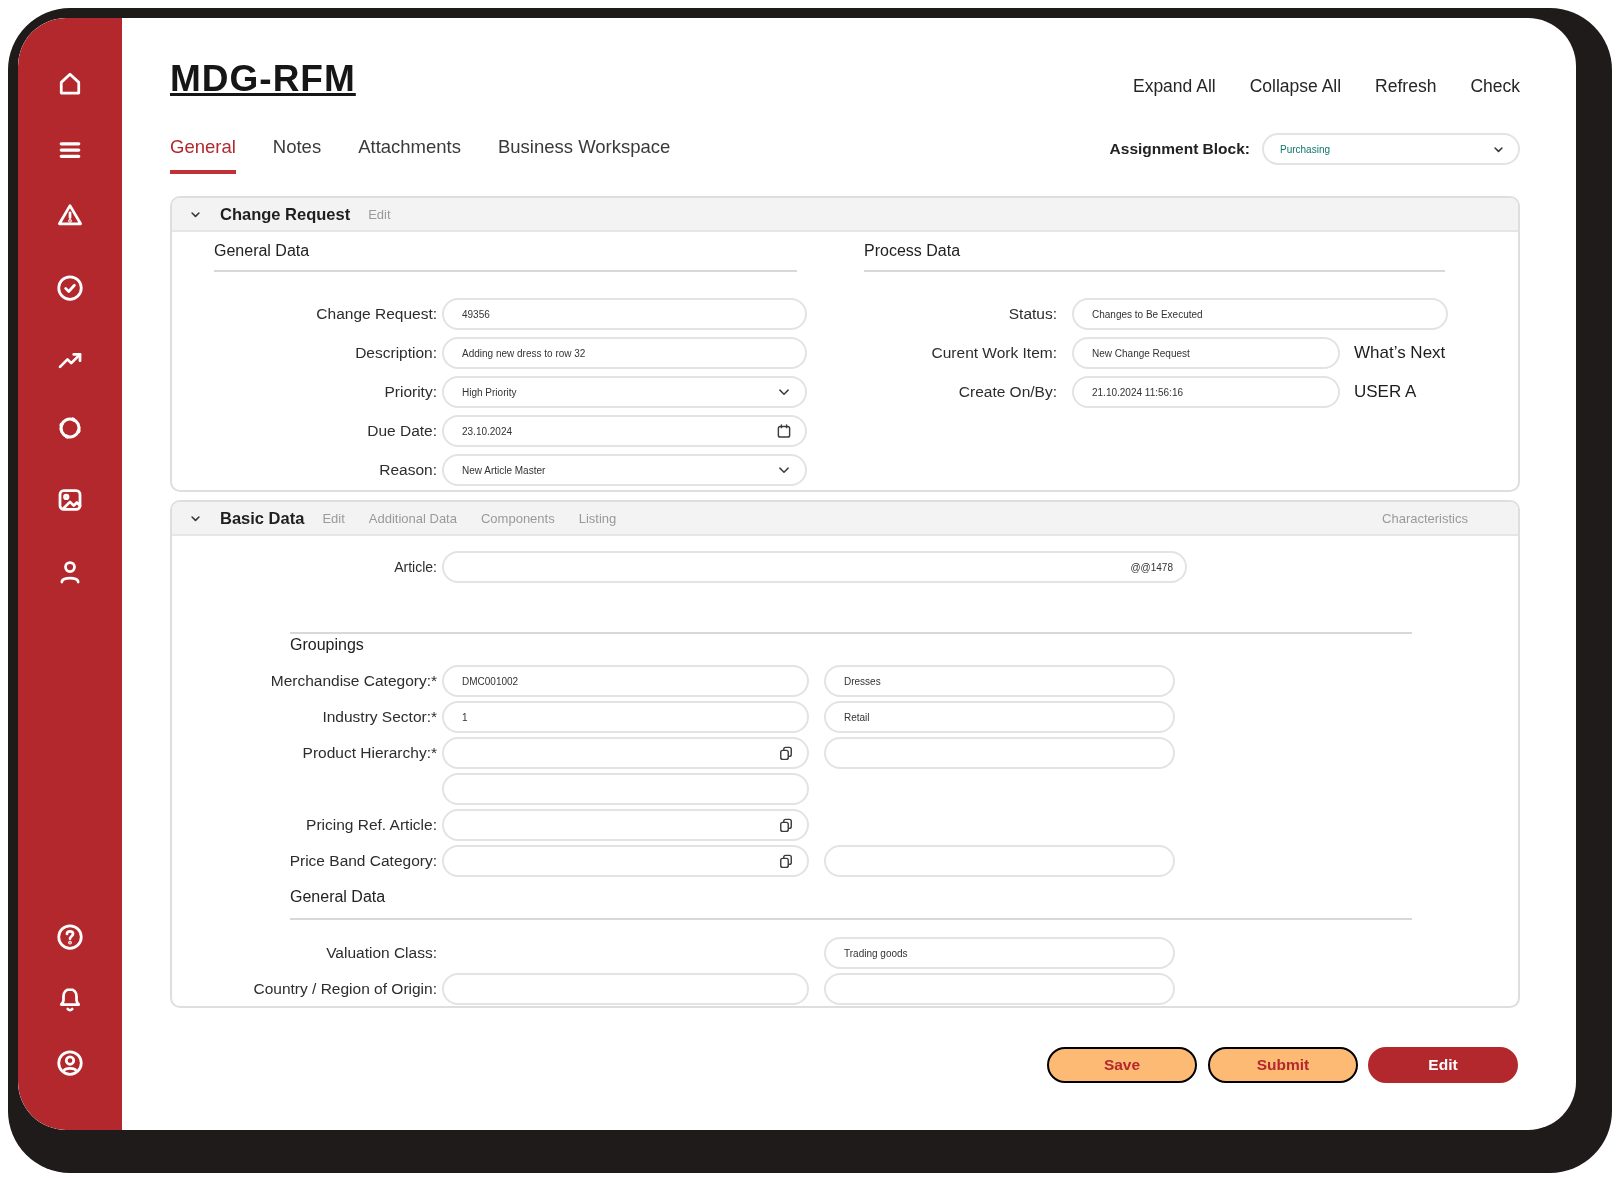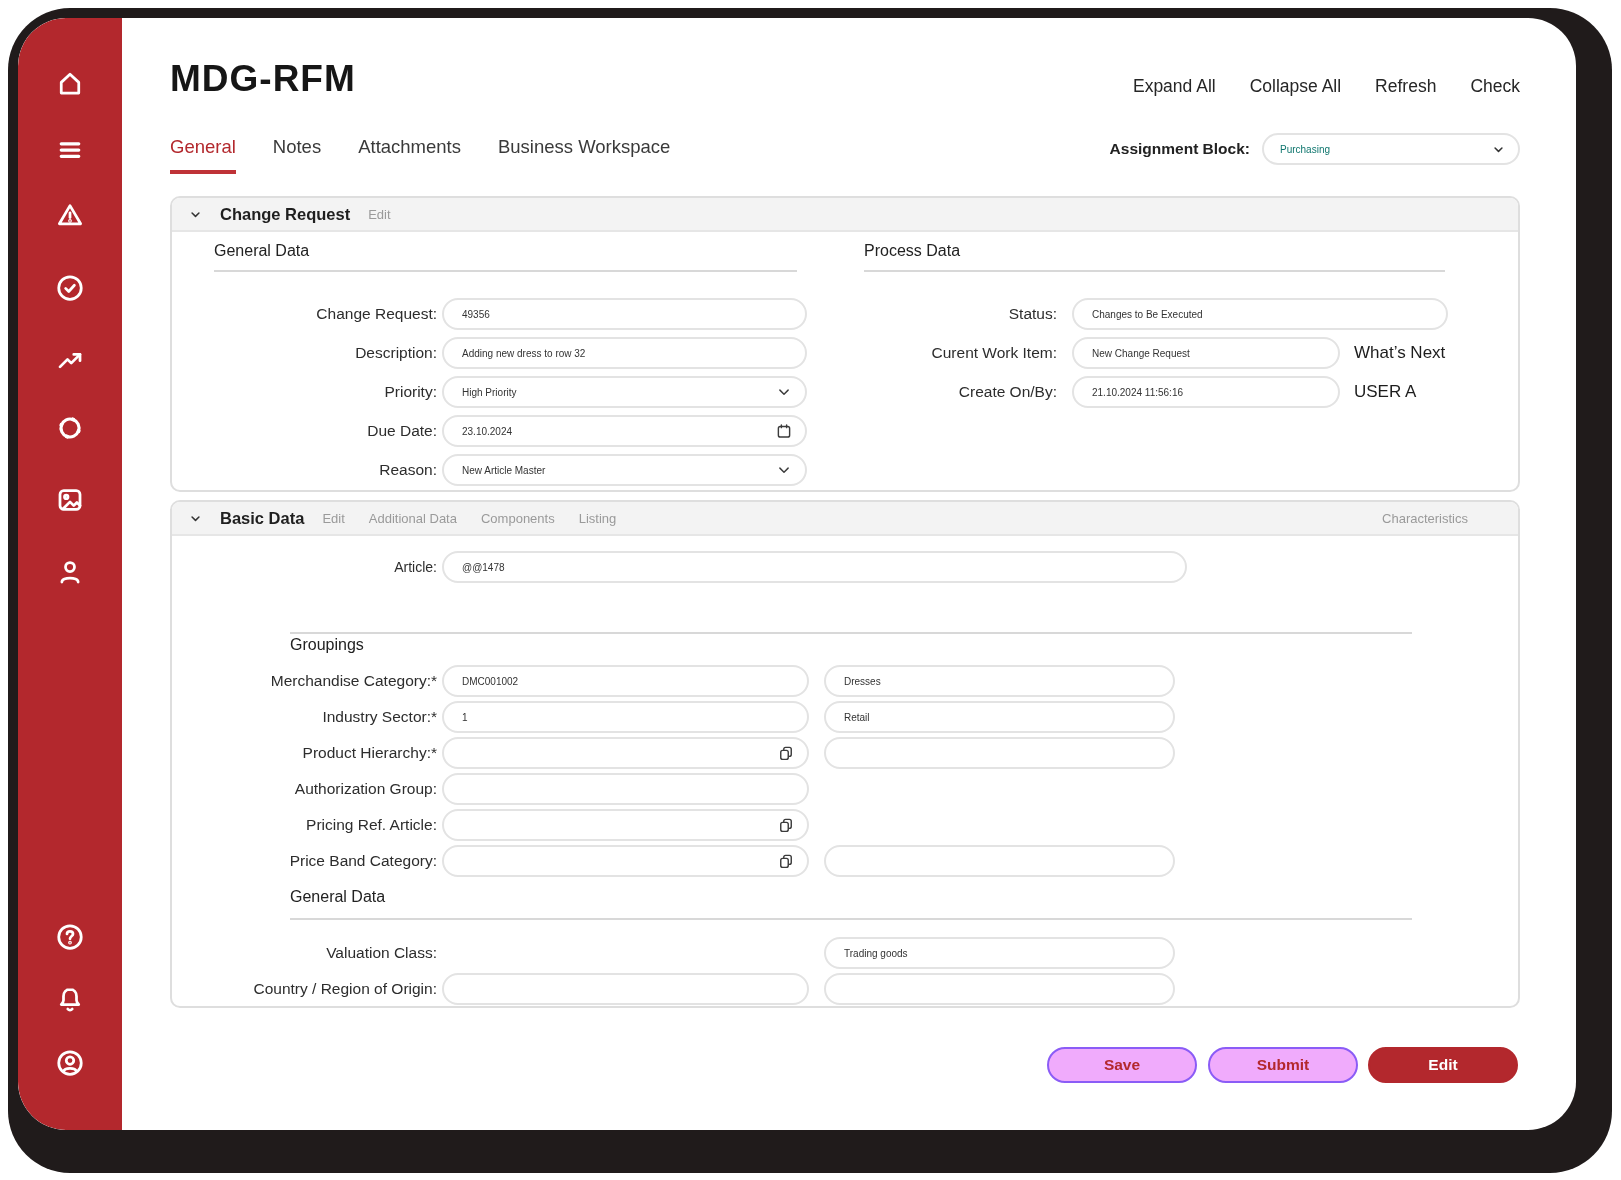--- a/index.html
+++ b/index.html
@@ -14,21 +14,21 @@
   
   .sidebar { position:absolute; left:0; top:0; width:104px; height:100%;
              background:#b3282d; border-radius:48px 0 0 48px; }
   .side-ic { position:absolute; left:50%; transform:translate(-50%,-50%); width:32px; height:32px;
              display:flex; align-items:center; justify-content:center; cursor:pointer; }
   .side-ic svg { width:30px; height:30px; stroke:#ffffff; fill:none;
                  stroke-width:2.2; stroke-linecap:round; stroke-linejoin:round; }
 
   
   .title   { position:absolute; left:152px; top:40px; font-size:37px; font-weight:bold;
-             letter-spacing:1px; color:#161616; }
+             letter-spacing:1px; color:#161616;text-decoration:underline; }
   .actions { position:absolute; right:56px; top:58px; display:flex; gap:34px;
              font-size:17.5px; color:#262626; }
   .actions span { cursor:pointer; }
 
   .tabs    { position:absolute; left:152px; top:118px; display:flex; gap:37px;
              font-size:18.5px; color:#3a3a3a; }
   .tab     { padding-bottom:12px; cursor:pointer; }
   .tab.active { color:#b3282d; border-bottom:4px solid #bf3237; }
 
   .assign  { position:absolute; right:56px; top:115px; display:flex; align-items:center; gap:12px; }
@@ -61,21 +61,21 @@
   .annot   { position:absolute; font-size:17px; color:#1d1d1d; line-height:32px; }
 
   .chev svg{ width:15px; height:15px; stroke:#333; fill:none; stroke-width:2.4;
              stroke-linecap:round; stroke-linejoin:round; }
   .chev    { display:flex; align-items:center; cursor:pointer; }
 
   
   .btn     { position:absolute; width:150px; height:36px; border-radius:18px;
              font-size:15.5px; font-weight:bold; display:flex; align-items:center;
              justify-content:center; cursor:pointer; }
-  .btn.ghost { background:#f0abfc; border:2px solid #8b5cf6; color:#b3282d; }
+  .btn.ghost { background:#fdba74; border:2px solid #000000; color:#b3282d; }
   .btn.solid { background:#b3282d; border:2px solid #b3282d; color:#fff; }
 </style>
 </head>
 <body>
 
 <div class="frame">
 <div class="app">
 
   <nav class="sidebar">
     <div class="side-ic" style="top:65px">
@@ -261,21 +261,21 @@
           </span>
       <span class="ptitle">Basic Data</span>
       <span class="plink">Edit</span>
       <span class="plink">Additional Data</span>
       <span class="plink">Components</span>
       <span class="plink">Listing</span>
       <span class="plink right">Characteristics</span>
     </div>
     <div class="pbody" style="height:472px;">
       <div class="lab" style="left:10px; top:15px; font-size:14px;">Article:</div>
-      <div class="pill" style="left:270px; top:15px; width:745px;">
+      <div class="pill" style="left:270px; top:15px; width:745px;text-align:right;">
         <span class="val">@@1478</span>
           </div>
 
       <div class="coltitle" style="left:118px; top:56px;margin-top:44px;">Groupings</div>
       <div class="rule" style="left:118px; top:96px; width:1122px;"></div>
 
       <div class="lab" style="left:10px; top:129px;">Merchandise Category:*</div>
       <div class="pill" style="left:270px; top:129px; width:367px;">
         <span class="val">DMC001002</span>
           </div>
@@ -296,21 +296,20 @@
         <span class="val"></span>
         <svg viewBox="0 0 24 24">
               <rect x="9" y="4.5" width="10" height="12" rx="2.5"></rect>
               <rect x="5" y="8.5" width="10" height="12" rx="2.5" fill="#fff"></rect>
             </svg>
           </div>
       <div class="pill" style="left:652px; top:201px; width:351px;">
         <span class="val"></span>
           </div>
 
-      <div class="lab" style="left:10px; top:237px;">Authorization Group:</div>
       <div class="pill" style="left:270px; top:237px; width:367px;">
         <span class="val"></span>
           </div>
 
       <div class="lab" style="left:10px; top:273px;">Pricing Ref. Article:</div>
       <div class="pill" style="left:270px; top:273px; width:367px;">
         <span class="val"></span>
         <svg viewBox="0 0 24 24">
               <rect x="9" y="4.5" width="10" height="12" rx="2.5"></rect>
               <rect x="5" y="8.5" width="10" height="12" rx="2.5" fill="#fff"></rect>

